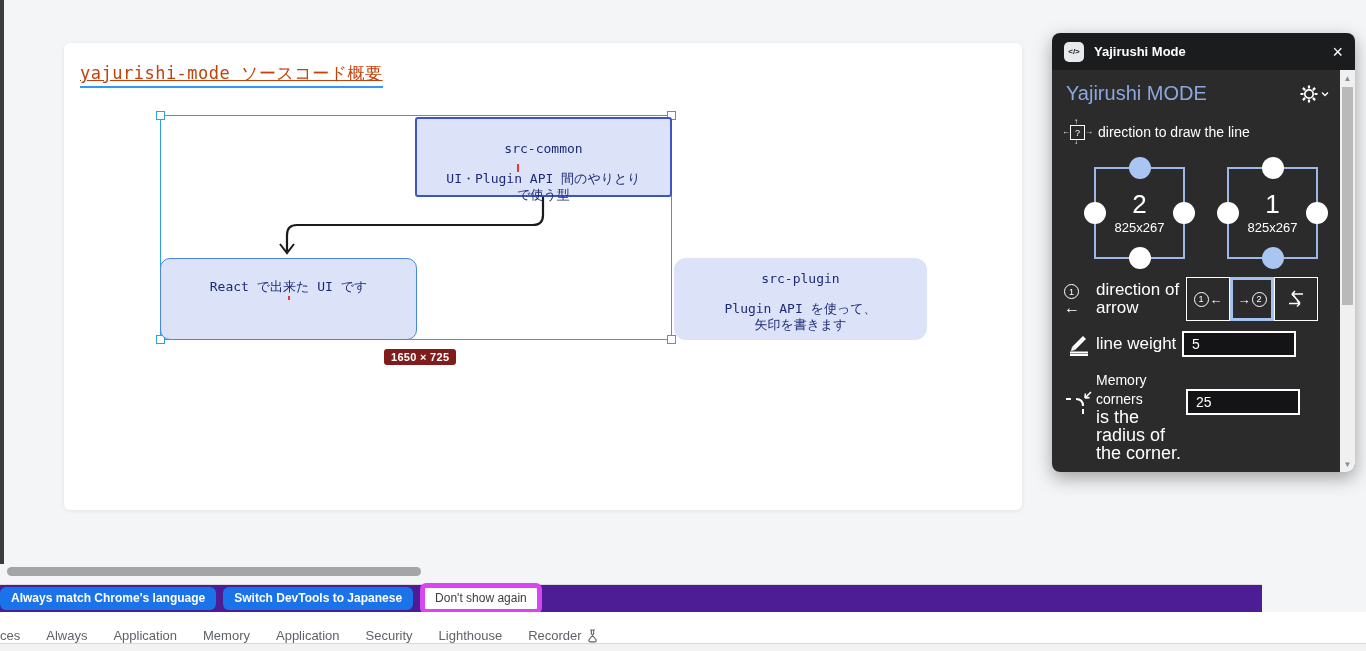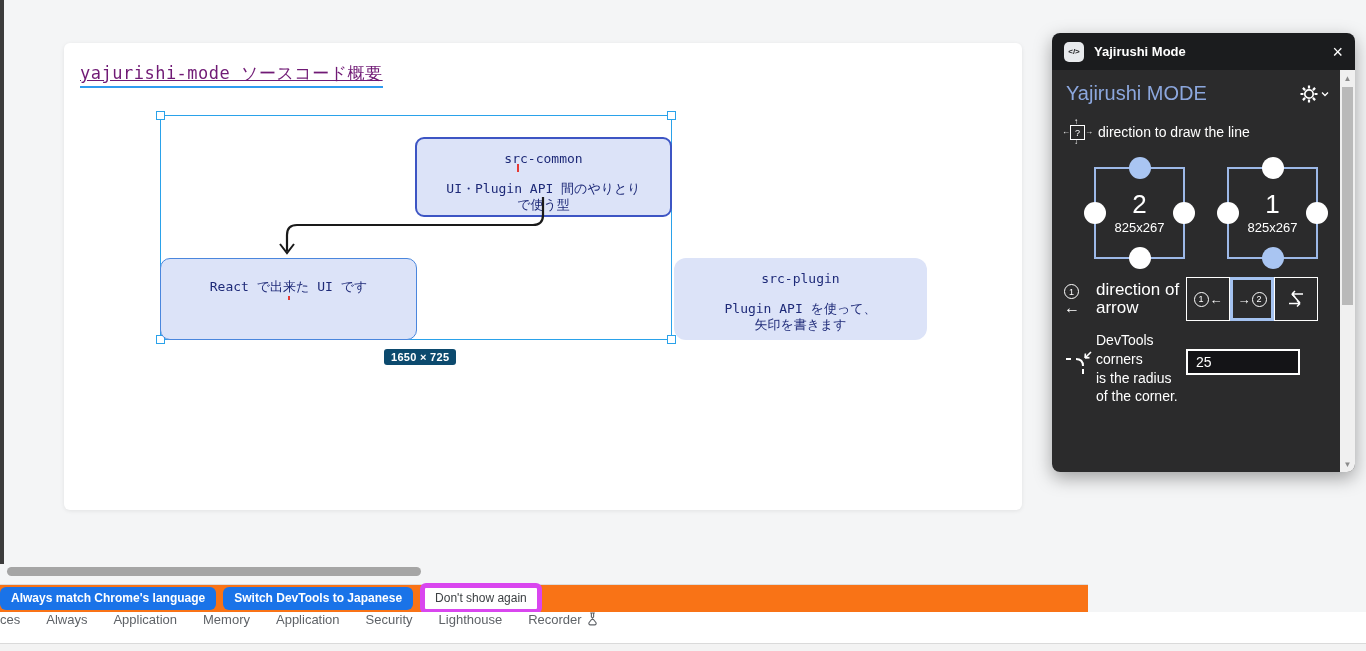--- a/index.html
+++ b/index.html
@@ -5,45 +5,45 @@
   * { margin:0; padding:0; box-sizing:border-box; }
   html,body { width:1366px; height:651px; overflow:hidden; }
   body { font-family:"Liberation Sans", sans-serif; background:#f4f5f6; position:relative; }
 
   
   .left-bar { position:absolute; left:0; top:0; width:4px; height:564px; background:#3c3c3c; }
   .canvas-card { position:absolute; left:64px; top:43px; width:958px; height:467px;
     background:#ffffff; border-radius:6px; box-shadow:0 1px 4px rgba(0,0,0,.08); }
 
   .doc-title { position:absolute; left:80px; top:62px; font-family:"DejaVu Sans Mono", monospace;
-    font-size:17px; color:#701a75; text-decoration:underline; border-bottom:2px solid #2e9bf0;
+    font-size:17px; color:#c2410c; text-decoration:underline; border-bottom:2px solid #2e9bf0;
     padding-bottom:1px; letter-spacing:.5px; }
 
   
   .selection-rect { position:absolute; left:160px; top:115px; width:512px; height:225px;
     border:1.6px solid #2aa2ea; }
   .handle { position:absolute; width:9px; height:9px; background:#fff; border:1.6px solid #2aa2ea; }
   .h-tl { left:156px; top:111px; } .h-tr { left:667px; top:111px; }
   .h-bl { left:156px; top:335px; } .h-br { left:667px; top:335px; }
 
   .dbox { position:absolute; background:#dce3f8; color:#1e2a78;
     font-family:"DejaVu Sans Mono", monospace; font-size:13px; text-align:center; line-height:16px; }
   .dbox .bt { display:block; margin-bottom:14px; }
   .box-common { left:415px; top:117px; width:257px; height:80px; border:2px solid #3d55c4;
-    border-radius:9px; padding-top:12px;margin-top:20px; }
+    border-radius:3px; padding-top:22px; }
   .box-ui { left:160px; top:258px; width:257px; height:82px; border:1.5px solid #4a86dd;
     border-radius:10px; padding-top:20px; }
   .box-plugin { left:674px; top:258px; width:253px; height:82px; border-radius:12px; padding-top:13px; }
 
   .arrow-layer { position:absolute; left:0; top:0; width:1022px; height:510px; pointer-events:none; }
   .cursor-mark { position:absolute; background:#e53935; }
   .cm-1 { left:517px; top:164px; width:2px; height:8px; }
   .cm-2 { left:288px; top:296px; width:2px; height:4px; }
 
-  .size-badge { position:absolute; left:384px; top:349px; background:#0c4a6e; color:#fff;
+  .size-badge { position:absolute; left:384px; top:349px; background:#7f1d1d; color:#fff;
     font-size:11px; padding:2px 7px; border-radius:3px; font-weight:bold; letter-spacing:.3px; }
 
   
   .panel { position:absolute; left:1052px; top:33px; width:303px; height:439px;
     border-radius:8px; overflow:hidden; box-shadow:0 6px 18px rgba(0,0,0,.35); }
   .panel-titlebar { height:37px; background:#1b1c1e; display:flex; align-items:center; padding:0 12px; }
   .pt-icon { width:20px; height:20px; border-radius:5px; background:#e8eaed; color:#1b1c1e;
     font-size:8px; font-weight:bold; display:flex; align-items:center; justify-content:center; }
   .pt-title { color:#fff; font-size:13px; font-weight:bold; margin-left:10px; flex:1; }
   .pt-close { color:#fff; font-size:18px; line-height:18px; cursor:default; }
@@ -87,35 +87,35 @@
   .adir-btn { width:44px; height:44px; border:1px solid #fff; background:#2b2b2c; color:#fff;
     display:flex; align-items:center; justify-content:center; gap:1px; font-size:13px; }
   .adir-btn.selected { border:3px solid #a4c2f0; }
 
   .lw-row { display:flex; align-items:center; margin:10px 0 14px 0; }
   .num-input { width:114px; height:26px; background:#141417; border:2px solid #fff; color:#fff;
     font-size:14px; padding-left:8px; font-family:"Liberation Sans", sans-serif; }
   .rc-row { display:flex; align-items:flex-start; margin-top:4px; }
   .rc-text { width:90px; flex:0 0 90px; margin-left:2px; }
   .rc-main { font-size:14px; line-height:19px; }
-  .rc-sub { font-size:14px; line-height:16px; }
+  .rc-sub { font-size:18px; line-height:16px; }
   .rc-input-wrap { margin-left:0; margin-top:18px; }
 
   
   .hscroll-thumb { position:absolute; left:7px; top:567px; width:414px; height:9px;
     background:#a5a5a5; border-radius:5px; }
-  .infobar { position:absolute; left:0; top:584px; width:1088px; height:28px; background:#f97316;
+  .infobar { position:absolute; left:0; top:584px; width:1262px; height:28px; background:#4c1d95;
     border-top:1px solid #dcdcdc; display:flex; align-items:center; gap:7px; }
   .ib-btn { font-size:12px; font-weight:bold; padding:3px 10px 4px; border-radius:6px;
     border:1px solid transparent; }
   .ib-blue { background:#1a73e8; color:#fff; }
   .ib-plain { background:#fff; color:#3c4043; border:5px solid #d946ef; font-weight:normal; }
   .tabbar { position:absolute; left:0; top:612px; width:1366px; height:31px; background:#fff;
     display:flex; align-items:center; color:#5f6368; font-size:13px; }
-  .tab { padding:0 13px; display:flex; align-items:flex-start; gap:4px; height:100%; }
+  .tab { padding:0 13px; display:flex; align-items:flex-end; gap:4px; height:100%; }
   .tab:first-child { padding-left:0; }
   .bottom-strip { position:absolute; left:0; top:643px; width:1366px; height:8px;
     background:#f3f3f3; border-top:1px solid #dadada; }
 </style>
 </head>
 <body>
 
 <div class="left-bar"></div>
 
 <div class="canvas-card"></div>
@@ -227,32 +227,44 @@
         </span>
         <span class="adir-btn">
           <svg width="22" height="22" viewBox="0 0 22 22">
             <path d="M18,6 L7,6 M7,6 L10,3 M7,6 L10,9" fill="none" stroke="#fff" stroke-width="1.5"></path>
             <path d="M7,6 L15,15 M4,15.5 L15,15.5 M15,15.5 L12,12.5 M15,15.5 L12,18.5" fill="none" stroke="#fff" stroke-width="1.5"></path>
           </svg>
         </span>
       </span>
     </div>
 
+    <div class="lw-row">
+      <span class="row-icon">
+        <svg width="24" height="24" viewBox="0 0 24 24">
+          <path d="M5,15 L16,4 L19,7 L8,18 Z" fill="#fff"></path>
+          <path d="M5,15 L4,19 L8,18 Z" fill="#fff"></path>
+          <line x1="3" y1="20.5" x2="21" y2="20.5" stroke="#fff" stroke-width="2"></line>
+          <line x1="3" y1="23" x2="21" y2="23" stroke="#fff" stroke-width="2"></line>
+        </svg>
+      </span>
+      <span class="row-label">line weight</span>
+      <input class="num-input" value="5" style="">
+    </div>
 
     <div class="rc-row">
       <span class="row-icon" style="margin-top:18px;">
         <svg width="30" height="30" viewBox="0 0 30 30">
           <line x1="2" y1="10" x2="10" y2="10" stroke="#fff" stroke-width="2" stroke-dasharray="5,3"></line>
           <path d="M12,10 Q19,10 19,17" fill="none" stroke="#fff" stroke-width="2"></path>
           <line x1="19" y1="20" x2="19" y2="27" stroke="#fff" stroke-width="2" stroke-dasharray="5,3"></line>
           <path d="M27,3 L21,9 M21,9 L25.5,8.6 M21,9 L21.4,4.5" fill="none" stroke="#fff" stroke-width="1.6"></path>
         </svg>
       </span>
       <span class="rc-text">
-        <span class="rc-main">DevTools corners</span><br>
+        <span class="rc-main">Memory corners</span><br>
         <span class="rc-sub">is the radius of the corner.</span>
       </span>
       <span class="rc-input-wrap">
         <input class="num-input" value="25" style="">
       </span>
     </div>
 
     <div class="panel-scrollbar">
       <span class="psb-arrow psb-up">▲</span>
       <span class="psb-thumb"></span>

